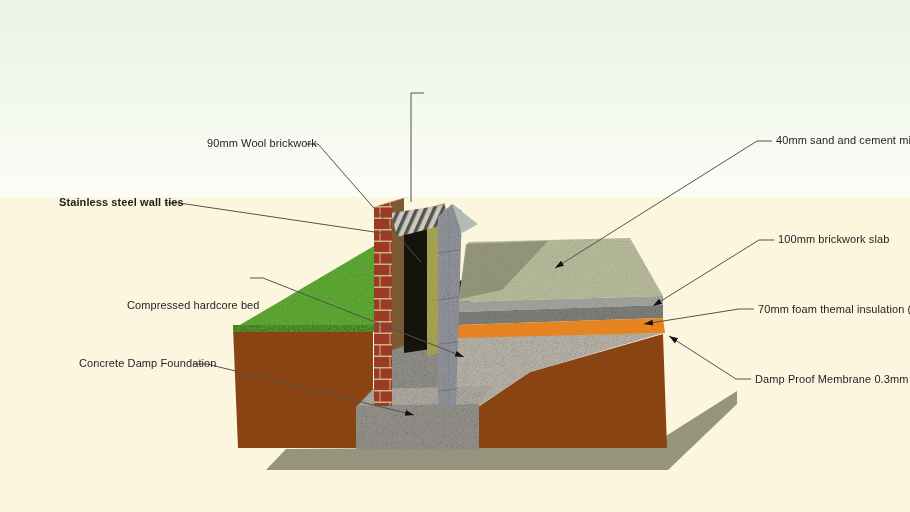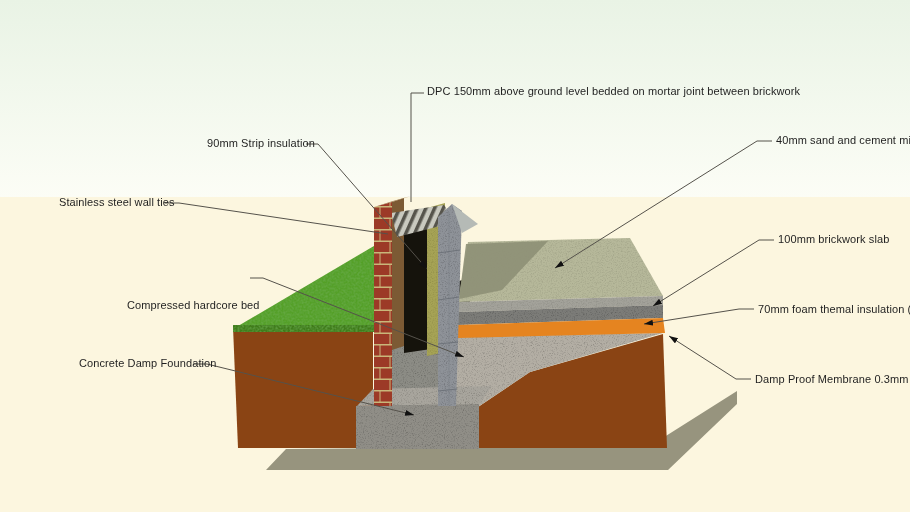--- a/index.html
+++ b/index.html
@@ -112,23 +112,22 @@
     <polyline points="165,203 179,203 388,234" stroke="#55524b"></polyline>
     <polyline points="250,278 263,278 464,357" marker-end="url(#arrowHead)" stroke="#55524b"></polyline>
     <polyline points="193,364 207,364 414,415" marker-end="url(#arrowHead)" stroke="#55524b"></polyline>
     <polyline points="772,141 757,141 555,268" marker-end="url(#arrowHead)" stroke="#55524b"></polyline>
     <polyline points="774,240 759,240 653,306" marker-end="url(#arrowHead)" stroke="#55524b"></polyline>
     <polyline points="754,309 739,309 644,324" marker-end="url(#arrowHead)" stroke="#55524b"></polyline>
     <polyline points="751,379 736,379 669,336" marker-end="url(#arrowHead)" stroke="#55524b"></polyline>
   </g>
 </svg>
 
-<div class="lbl" style="left:427px;top:85px;">DPC 150mm above ground level bedded on mortar joint between brickwork</div>
-<div class="lbl" style="left:207px;top:137px;">90mm Strip insulation</div>
-<div class="lbl" style="left:59px;top:196px;">Stainless steel wall ties</div>
+<div class="lbl" style="left:207px;top:137px;">90mm Wool brickwork</div>
+<div class="lbl" style="left:59px;top:196px;font-weight:bold;">Stainless steel wall ties</div>
 <div class="lbl" style="left:127px;top:271px;margin-top:28px;">Compressed hardcore bed</div>
 <div class="lbl" style="left:79px;top:357px;">Concrete Damp Foundation</div>
 <div class="lbl" style="left:776px;top:134px;">40mm sand and cement mix sc</div>
 <div class="lbl" style="left:778px;top:233px;">100mm brickwork slab</div>
 <div class="lbl" style="left:758px;top:303px;">70mm foam themal insulation (Phe</div>
 <div class="lbl" style="left:755px;top:373px;">Damp Proof Membrane 0.3mm thick</div>
 
 </div>
 
 </body></html>

